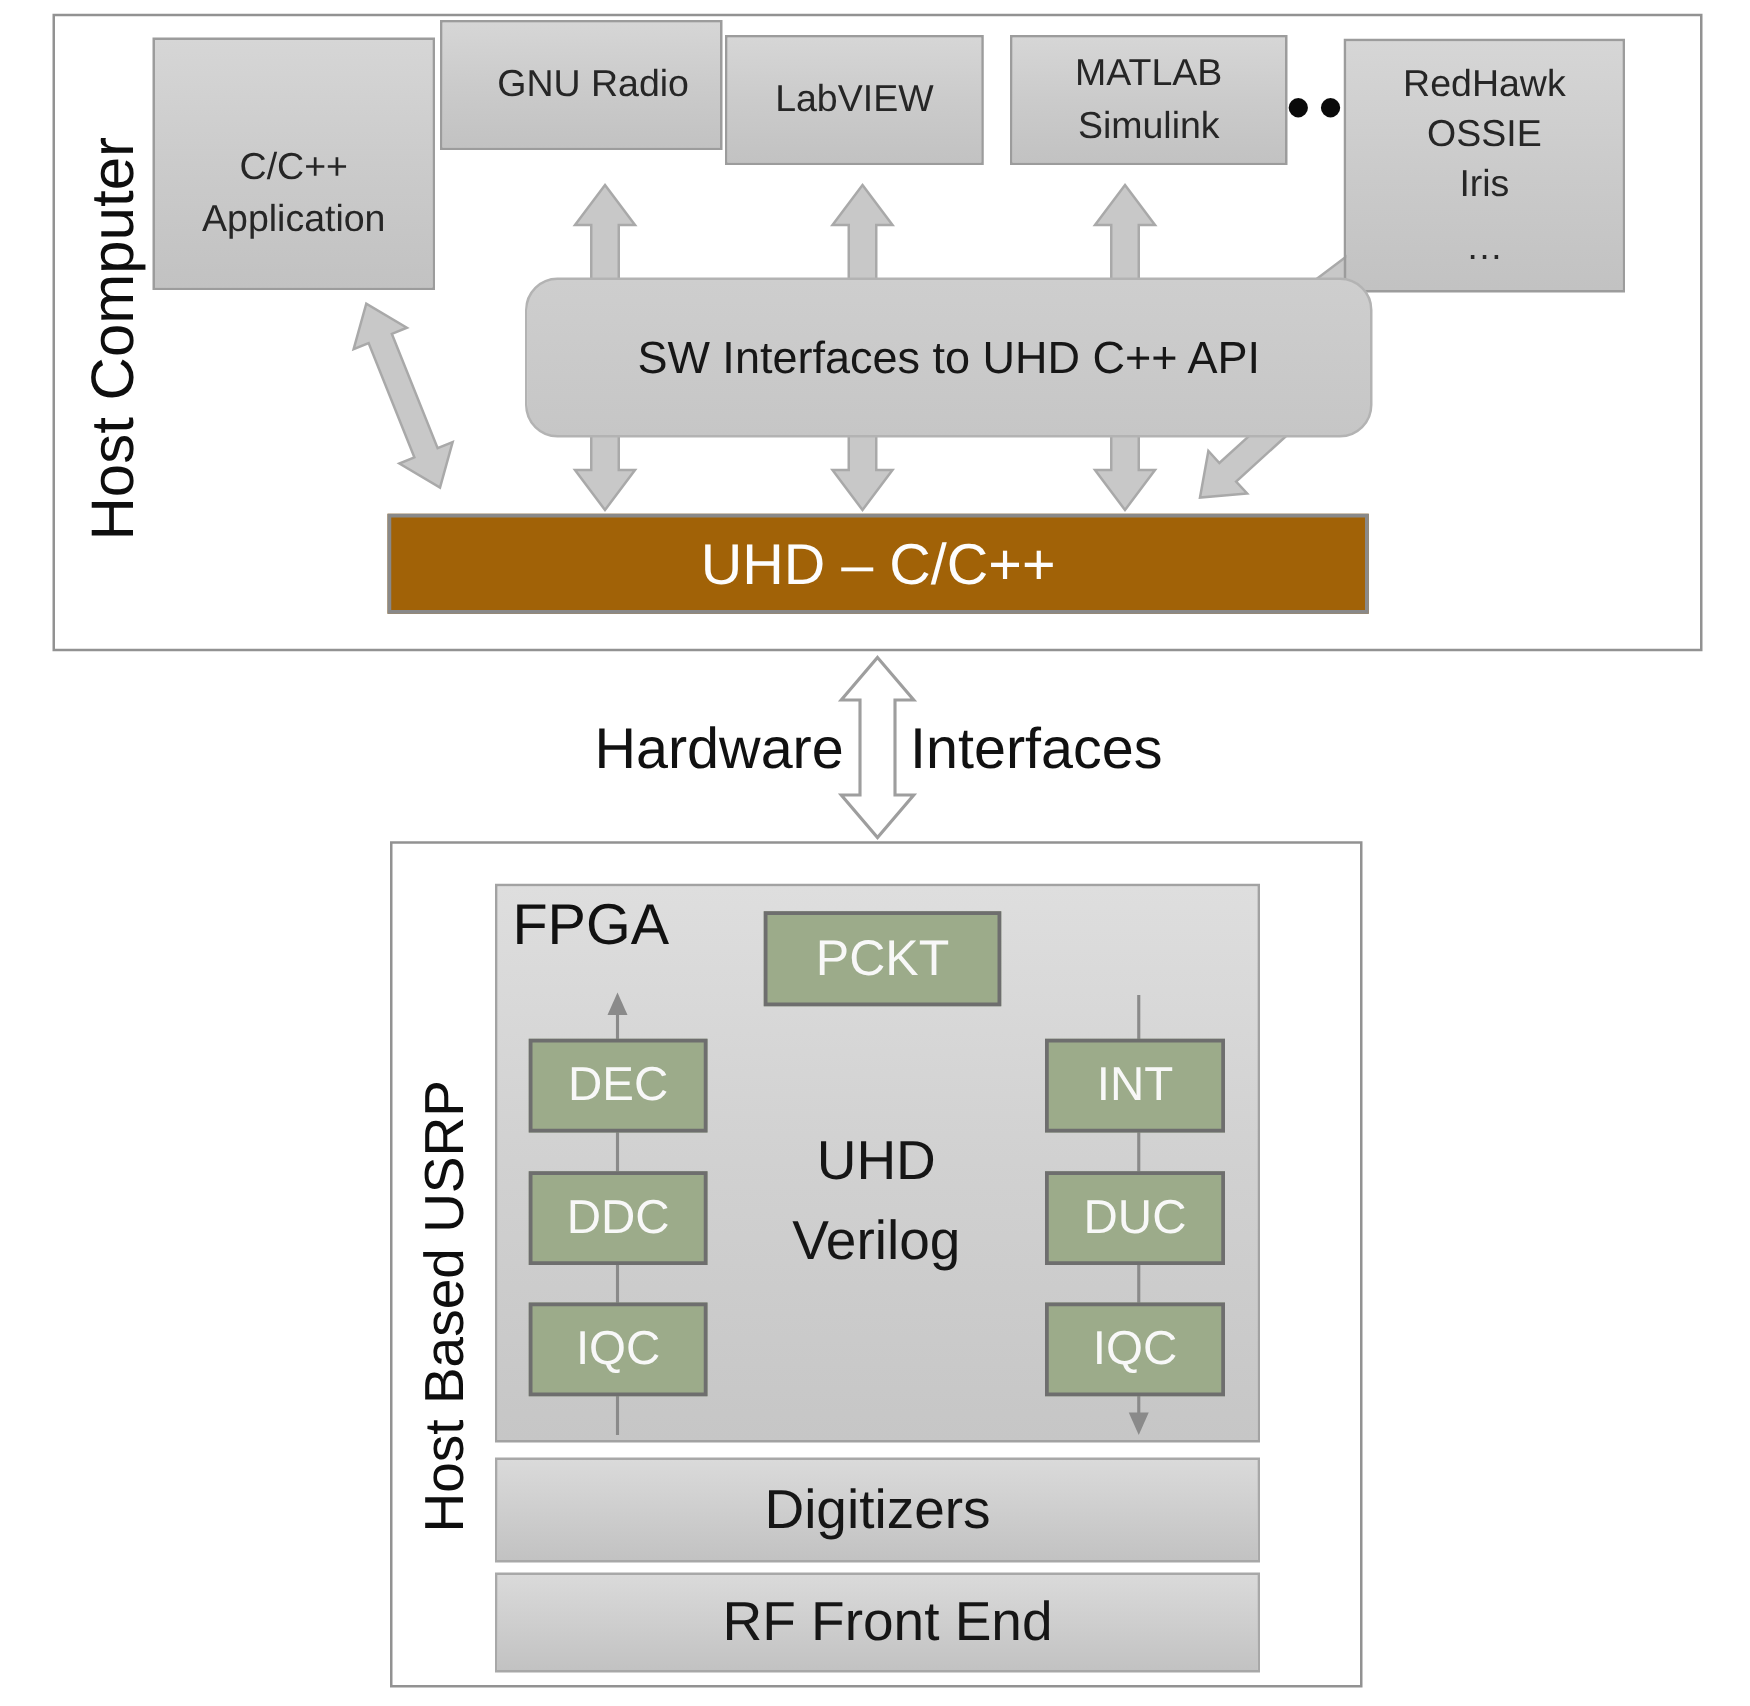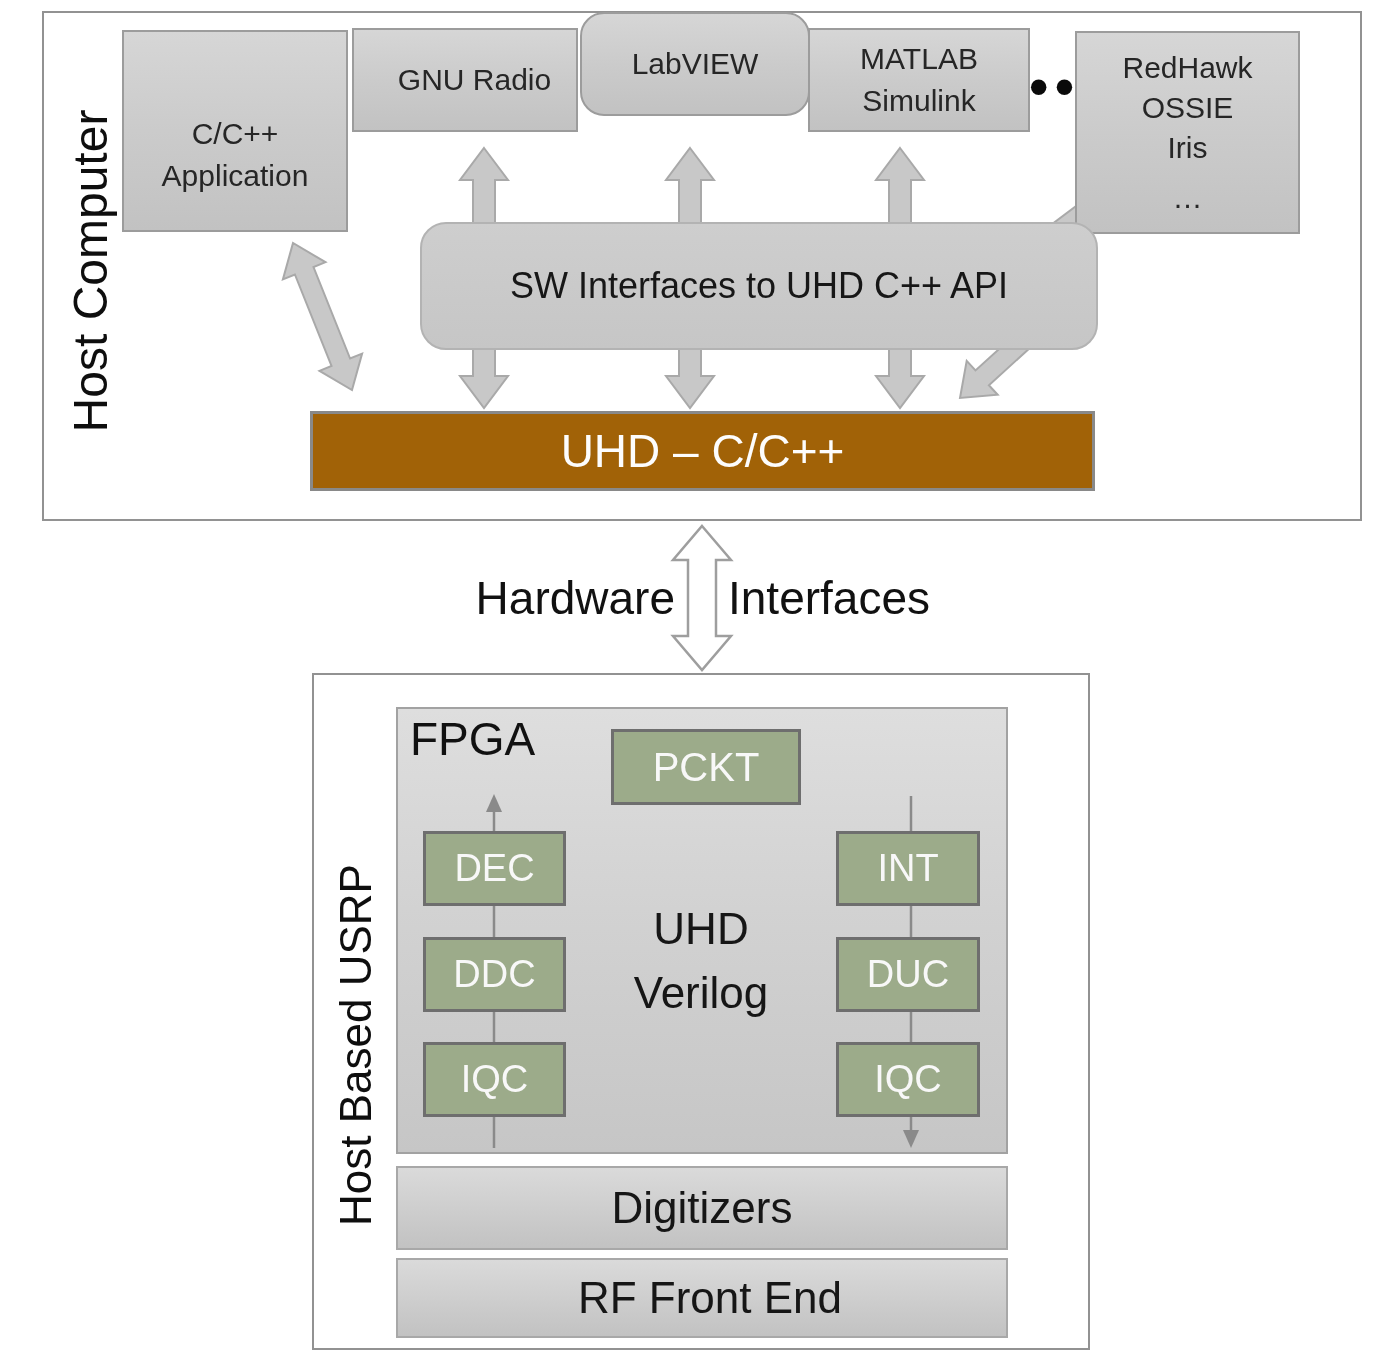--- a/index.html
+++ b/index.html
@@ -46,22 +46,22 @@
   
   .gbox {
     background: linear-gradient(180deg, #d6d6d6 0%, #cbcbcb 50%, #c2c2c2 100%);
     border: 2px solid #9c9c9c;
     display: flex; flex-direction: column;
     align-items: center; justify-content: center;
     text-align: center;
     font-size: 30px; line-height: 42px; color: #262626;
   }
   #box-cpp      { left: 122px; top: 30px;  width: 226px; height: 202px; padding-top: 48px; }
-  #box-gnu      { left: 352px; top: 28px;  width: 226px; height: 104px; padding-left: 19px; }
-  #box-labview  { left: 580px; top: 12px;  width: 230px; height: 104px; border-radius: 24px; }
+  #box-gnu      { left: 352px; top: 16px;  width: 226px; height: 104px; padding-left: 19px; }
+  #box-labview  { left: 580px; top: 28px;  width: 207px; height: 104px; }
   #box-matlab   { left: 808px; top: 28px;  width: 222px; height: 104px; }
   #box-redhawk  { left: 1075px; top: 31px; width: 225px; height: 203px; line-height: 40px; }
   #box-redhawk .ellipsis-line { margin-top: 10px; }
 
   #dots {
     left: 1013px; top: 50px; width: 110px; height: 72px;
     display: flex; align-items: center; justify-content: center;
     font-size: 54px; font-weight: bold; letter-spacing: 7px;
     color: #0a0a0a;
   }

